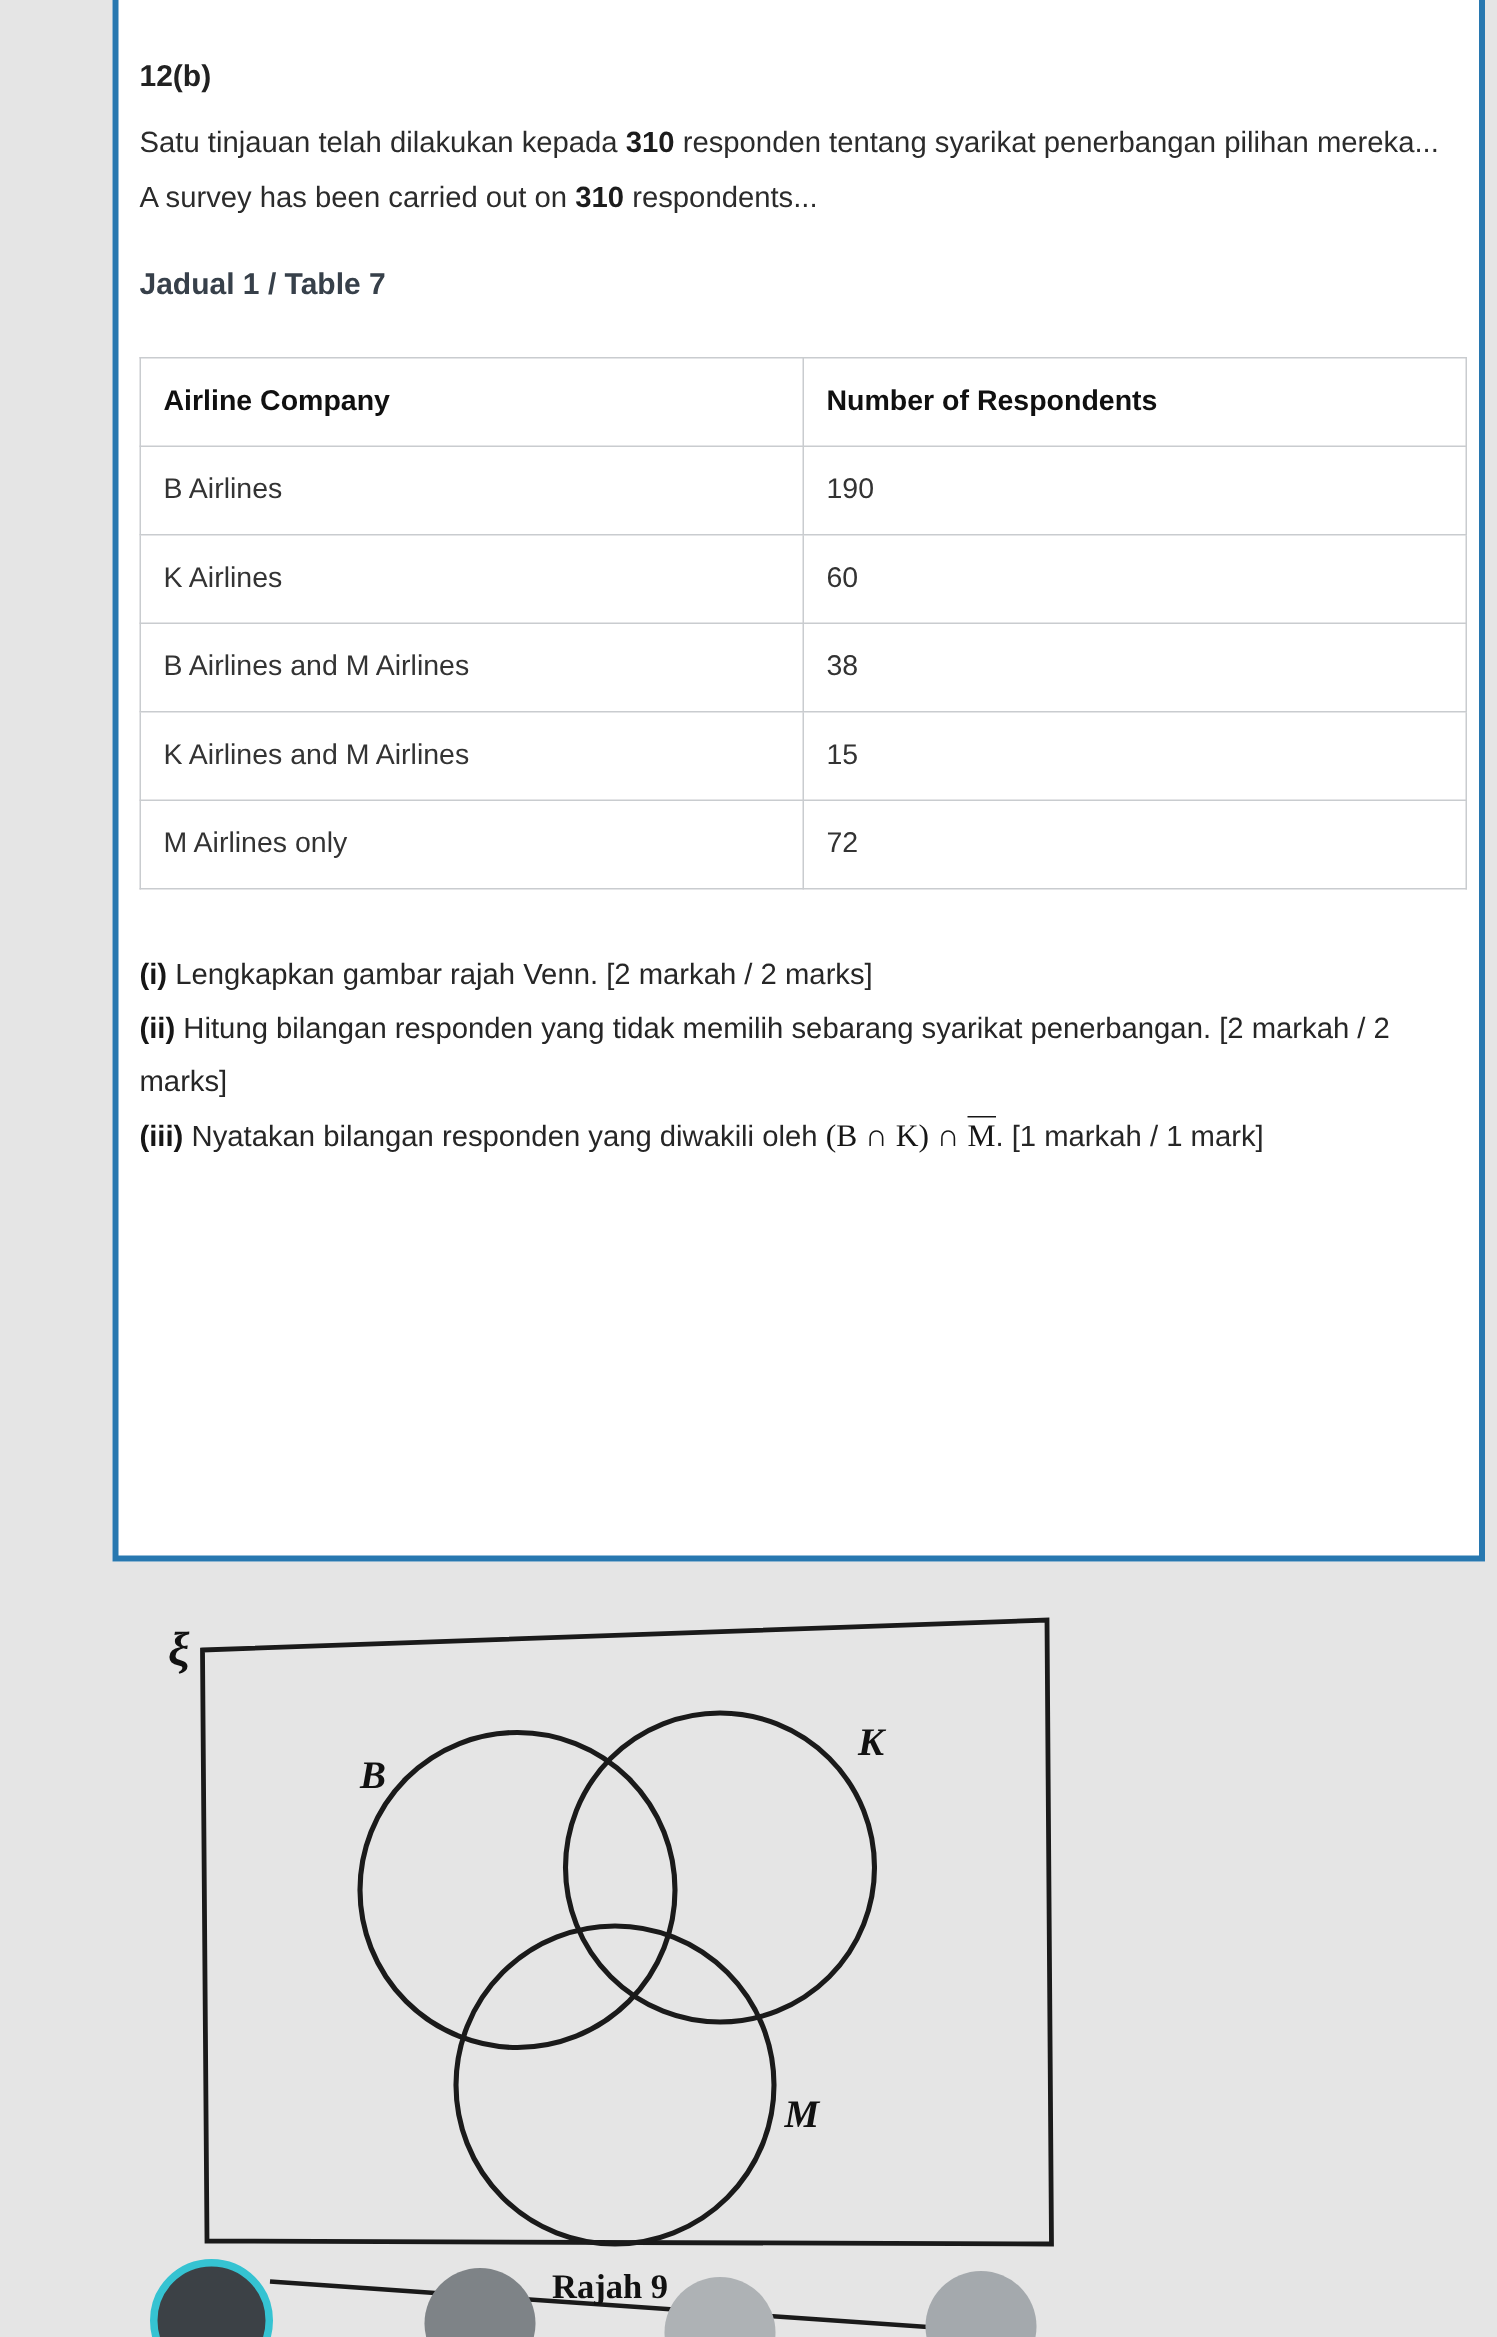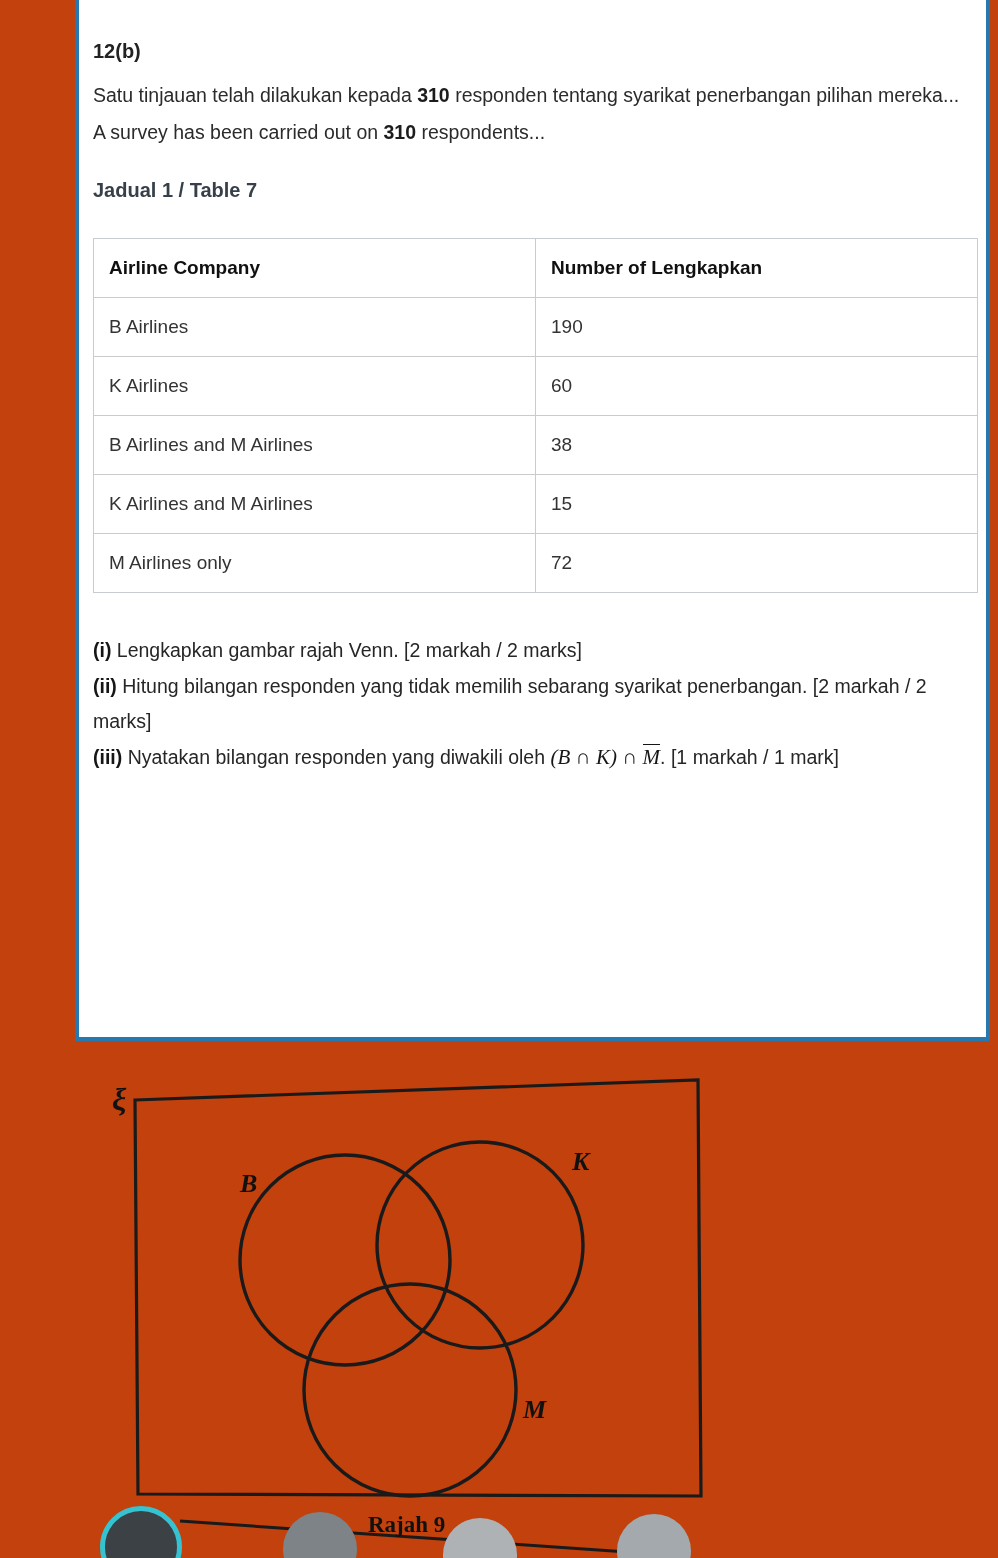--- a/index.html
+++ b/index.html
@@ -1,18 +1,18 @@
 <!DOCTYPE html>
 <html><head>
 <meta charset="utf-8">
 <style>
   * { margin:0; padding:0; box-sizing:border-box; }
   html,body { background:#ffffff; }
   body { font-family:"Liberation Sans", sans-serif; }
-  .page { position:relative; width:998px; height:1558px; background:#c2410c; overflow:hidden; }
+  .page { position:relative; width:998px; height:1558px; background:#e5e5e5; overflow:hidden; }
 
   
   .question-card {
     position:absolute; left:75px; top:-10px; width:915px; height:1051px;
     border:4px solid #2878b0; background:#ffffff;
     padding:46px 8px 30px 14px;
   }
   .q-number { font-size:20px; font-weight:bold; color:#222; margin-bottom:14px; }
   .q-text { font-size:19.5px; color:#2b2b2b; line-height:37px; }
   .q-text b { color:#1c1c1c; }
@@ -23,21 +23,21 @@
     border:1px solid #c9cccf; font-size:19px; padding:18px 15px; text-align:left;
     overflow:hidden; white-space:nowrap;
   }
   table.resp th { color:#101010; font-weight:bold; }
   table.resp td { color:#333; }
   table.resp col.c1 { width:50%; } table.resp col.c2 { width:50%; }
 
   .parts { margin-top:40px; }
   .part { font-size:19.5px; line-height:35px; color:#262626; margin-bottom:1px; }
   .part b { color:#161616; }
-  .math { font-family:"Liberation Serif", serif; font-style:italic; font-size:21px; color:#161616; }
+  .math { font-family:"Liberation Serif", serif; font-size:21px; color:#161616; }
   .ovl { display:inline-block; border-top:1.6px solid #161616; line-height:1.05; padding-top:1px; }
 
   
   .remnant { position:absolute; background:#4a4a4a; border-radius:2px; }
   .remnant.r1 { left:95px; top:0; width:22px; height:7px; }
   .remnant.r2 { left:124px; top:0; width:32px; height:6px; }
 
   
   .venn-wrap { position:absolute; left:60px; top:1058px; width:700px; height:500px; }
   .venn-label { font-family:"Liberation Serif", serif; font-style:italic; font-weight:bold; fill:#111; }
@@ -71,21 +71,21 @@
     <div class="table-title">Jadual 1 / Table 7</div>
 
     <table class="resp">
       <colgroup>
           <col class="c1">
           <col class="c2">
         </colgroup>
       <thead>
         <tr>
           <th>Airline Company</th>
-          <th>Number of Lengkapkan</th>
+          <th>Number of Respondents</th>
         </tr>
       </thead>
       <tbody>
         <tr>
           <td>B Airlines</td>
           <td>190</td>
         </tr>
         <tr>
           <td>K Airlines</td>
           <td>60</td>

